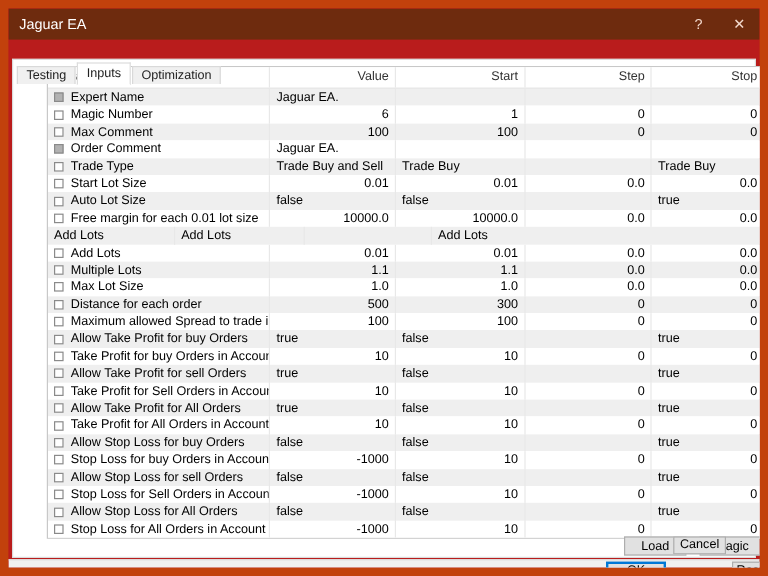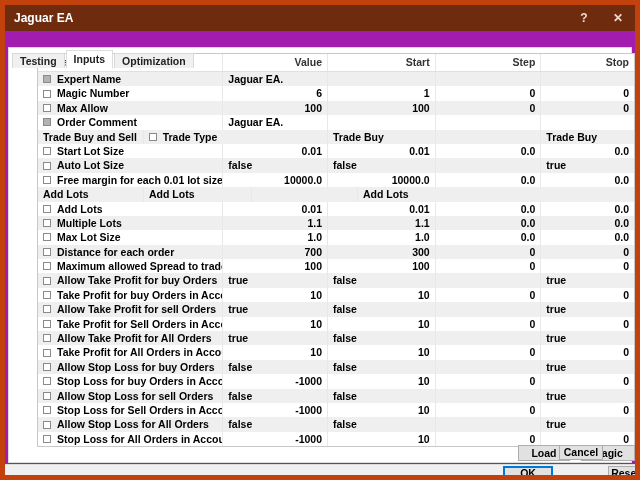--- a/index.html
+++ b/index.html
@@ -1,20 +1,20 @@
 <!DOCTYPE html>
 <html><head>
 <meta charset="utf-8">
 <style>
   html,body { margin:0; padding:0; }
   body { font-family: "Liberation Sans", sans-serif; background:#444; }
   .dialog {
-    position:relative; width:640px; height:480px; background:#a21caf;
-    overflow:hidden; box-sizing:border-box; border:5px solid #c2410c;
-    font-size:10.5px; color:#000;font-weight:bold;
+    position:relative; width:640px; height:480px; background:#b91c1c;
+    overflow:hidden; box-sizing:border-box; border:7px solid #c2410c;
+    font-size:10.5px; color:#000;
   }
   
   .titlebar {
     position:absolute; left:0; top:0; right:0; height:26px;
     background:#6e2b0e; color:#fff; display:flex; align-items:center;
   }
   .titlebar .title { padding-left:9px; font-size:12px; flex:1; }
   .tb-btn {
     width:34px; height:26px; display:flex; align-items:center; justify-content:center;
     color:#f3d9cd; font-size:12px; cursor:default;
@@ -114,43 +114,43 @@
             <span>Magic Number</span>
           </div>
           <div class="cell c-val num">6</div>
           <div class="cell c-start num">1</div>
           <div class="cell c-step num">0</div>
           <div class="cell c-stop num">0</div>
         </div>
         <div class="trow stripe">
           <div class="cell c-var">
             <span class="cb"></span>
-            <span>Max Allow</span>
+            <span>Max Comment</span>
           </div>
           <div class="cell c-val num">100</div>
           <div class="cell c-start num">100</div>
           <div class="cell c-step num">0</div>
           <div class="cell c-stop num">0</div>
         </div>
         <div class="trow">
           <div class="cell c-var">
             <span class="cb cb-disabled"></span>
             <span>Order Comment</span>
           </div>
           <div class="cell c-val">Jaguar EA.</div>
           <div class="cell c-start"></div>
           <div class="cell c-step"></div>
           <div class="cell c-stop"></div>
         </div>
         <div class="trow stripe">
+          <div class="cell c-var">
+            <span class="cb"></span>
+            <span>Trade Type</span>
+          </div>
           <div class="cell c-val">Trade Buy and Sell</div>
-          <div class="cell c-var">
-            <span class="cb"></span>
-            <span>Trade Type</span>
-          </div>
           <div class="cell c-start">Trade Buy</div>
           <div class="cell c-step"></div>
           <div class="cell c-stop">Trade Buy</div>
         </div>
         <div class="trow">
           <div class="cell c-var">
             <span class="cb"></span>
             <span>Start Lot Size</span>
           </div>
           <div class="cell c-val num">0.01</div>
@@ -212,21 +212,21 @@
           <div class="cell c-val num">1.0</div>
           <div class="cell c-start num">1.0</div>
           <div class="cell c-step num">0.0</div>
           <div class="cell c-stop num">0.0</div>
         </div>
         <div class="trow stripe">
           <div class="cell c-var">
             <span class="cb"></span>
             <span>Distance for each order</span>
           </div>
-          <div class="cell c-val num">700</div>
+          <div class="cell c-val num">500</div>
           <div class="cell c-start num">300</div>
           <div class="cell c-step num">0</div>
           <div class="cell c-stop num">0</div>
         </div>
         <div class="trow">
           <div class="cell c-var">
             <span class="cb"></span>
             <span>Maximum allowed Spread to trade in points</span>
           </div>
           <div class="cell c-val num">100</div>

